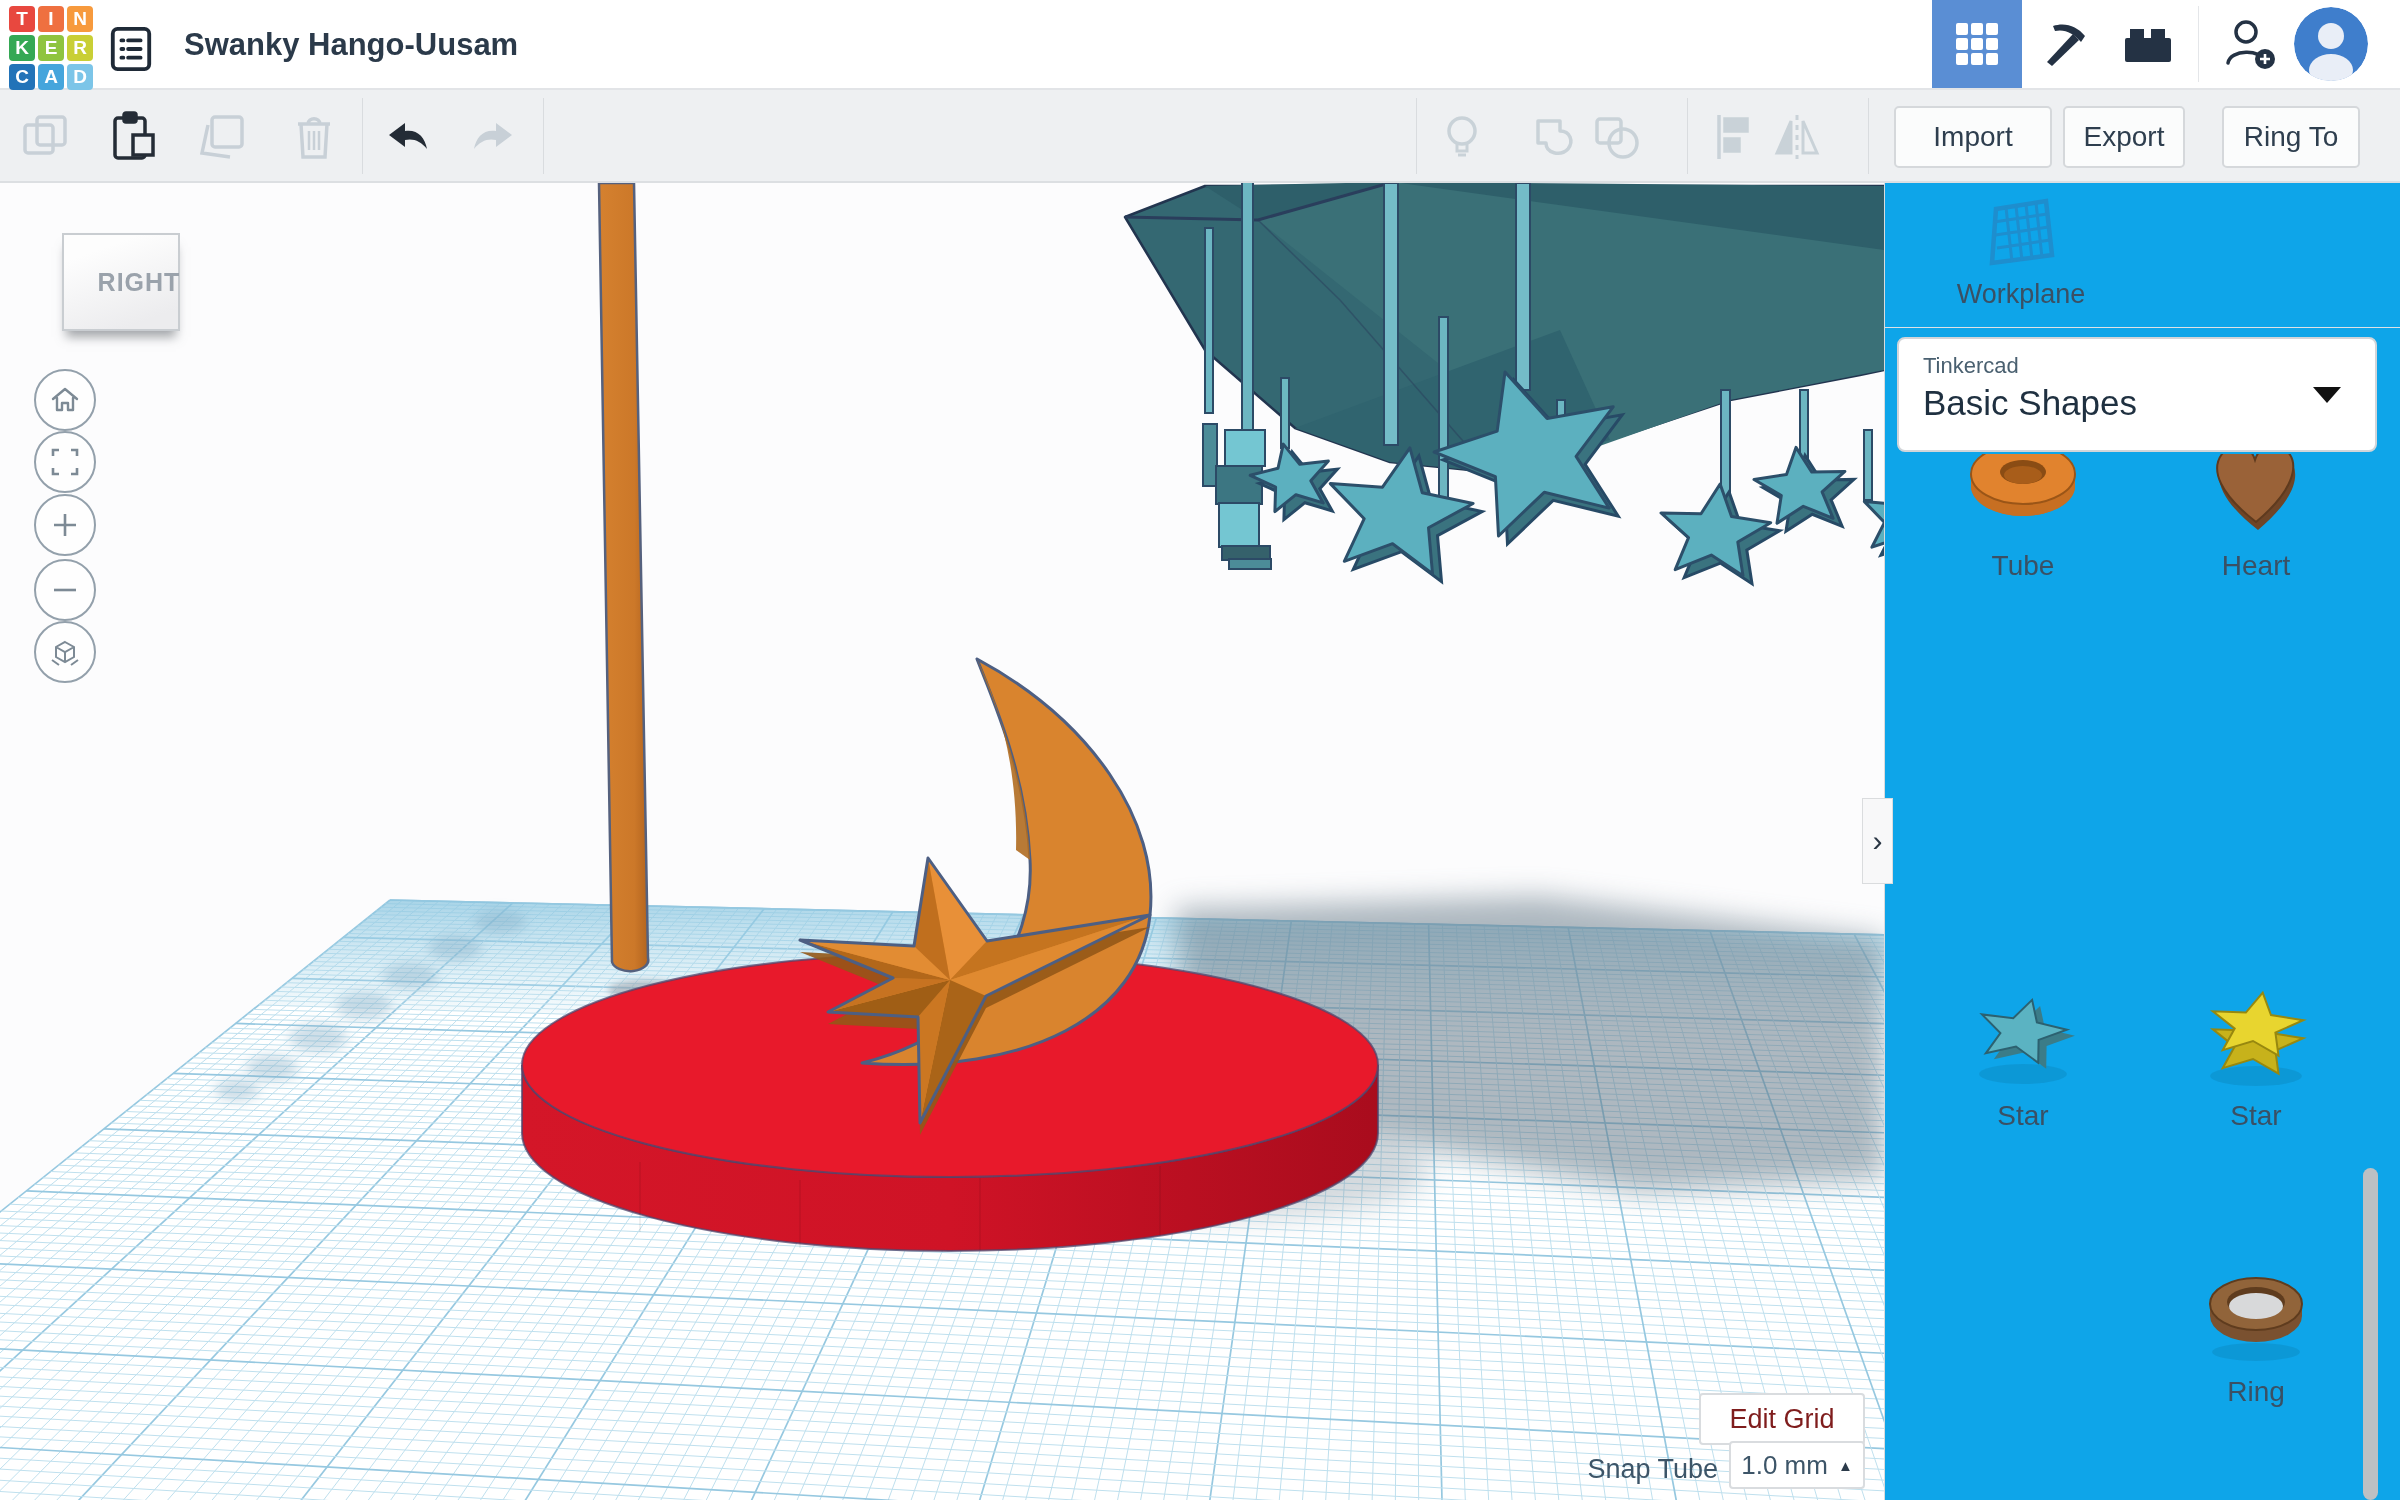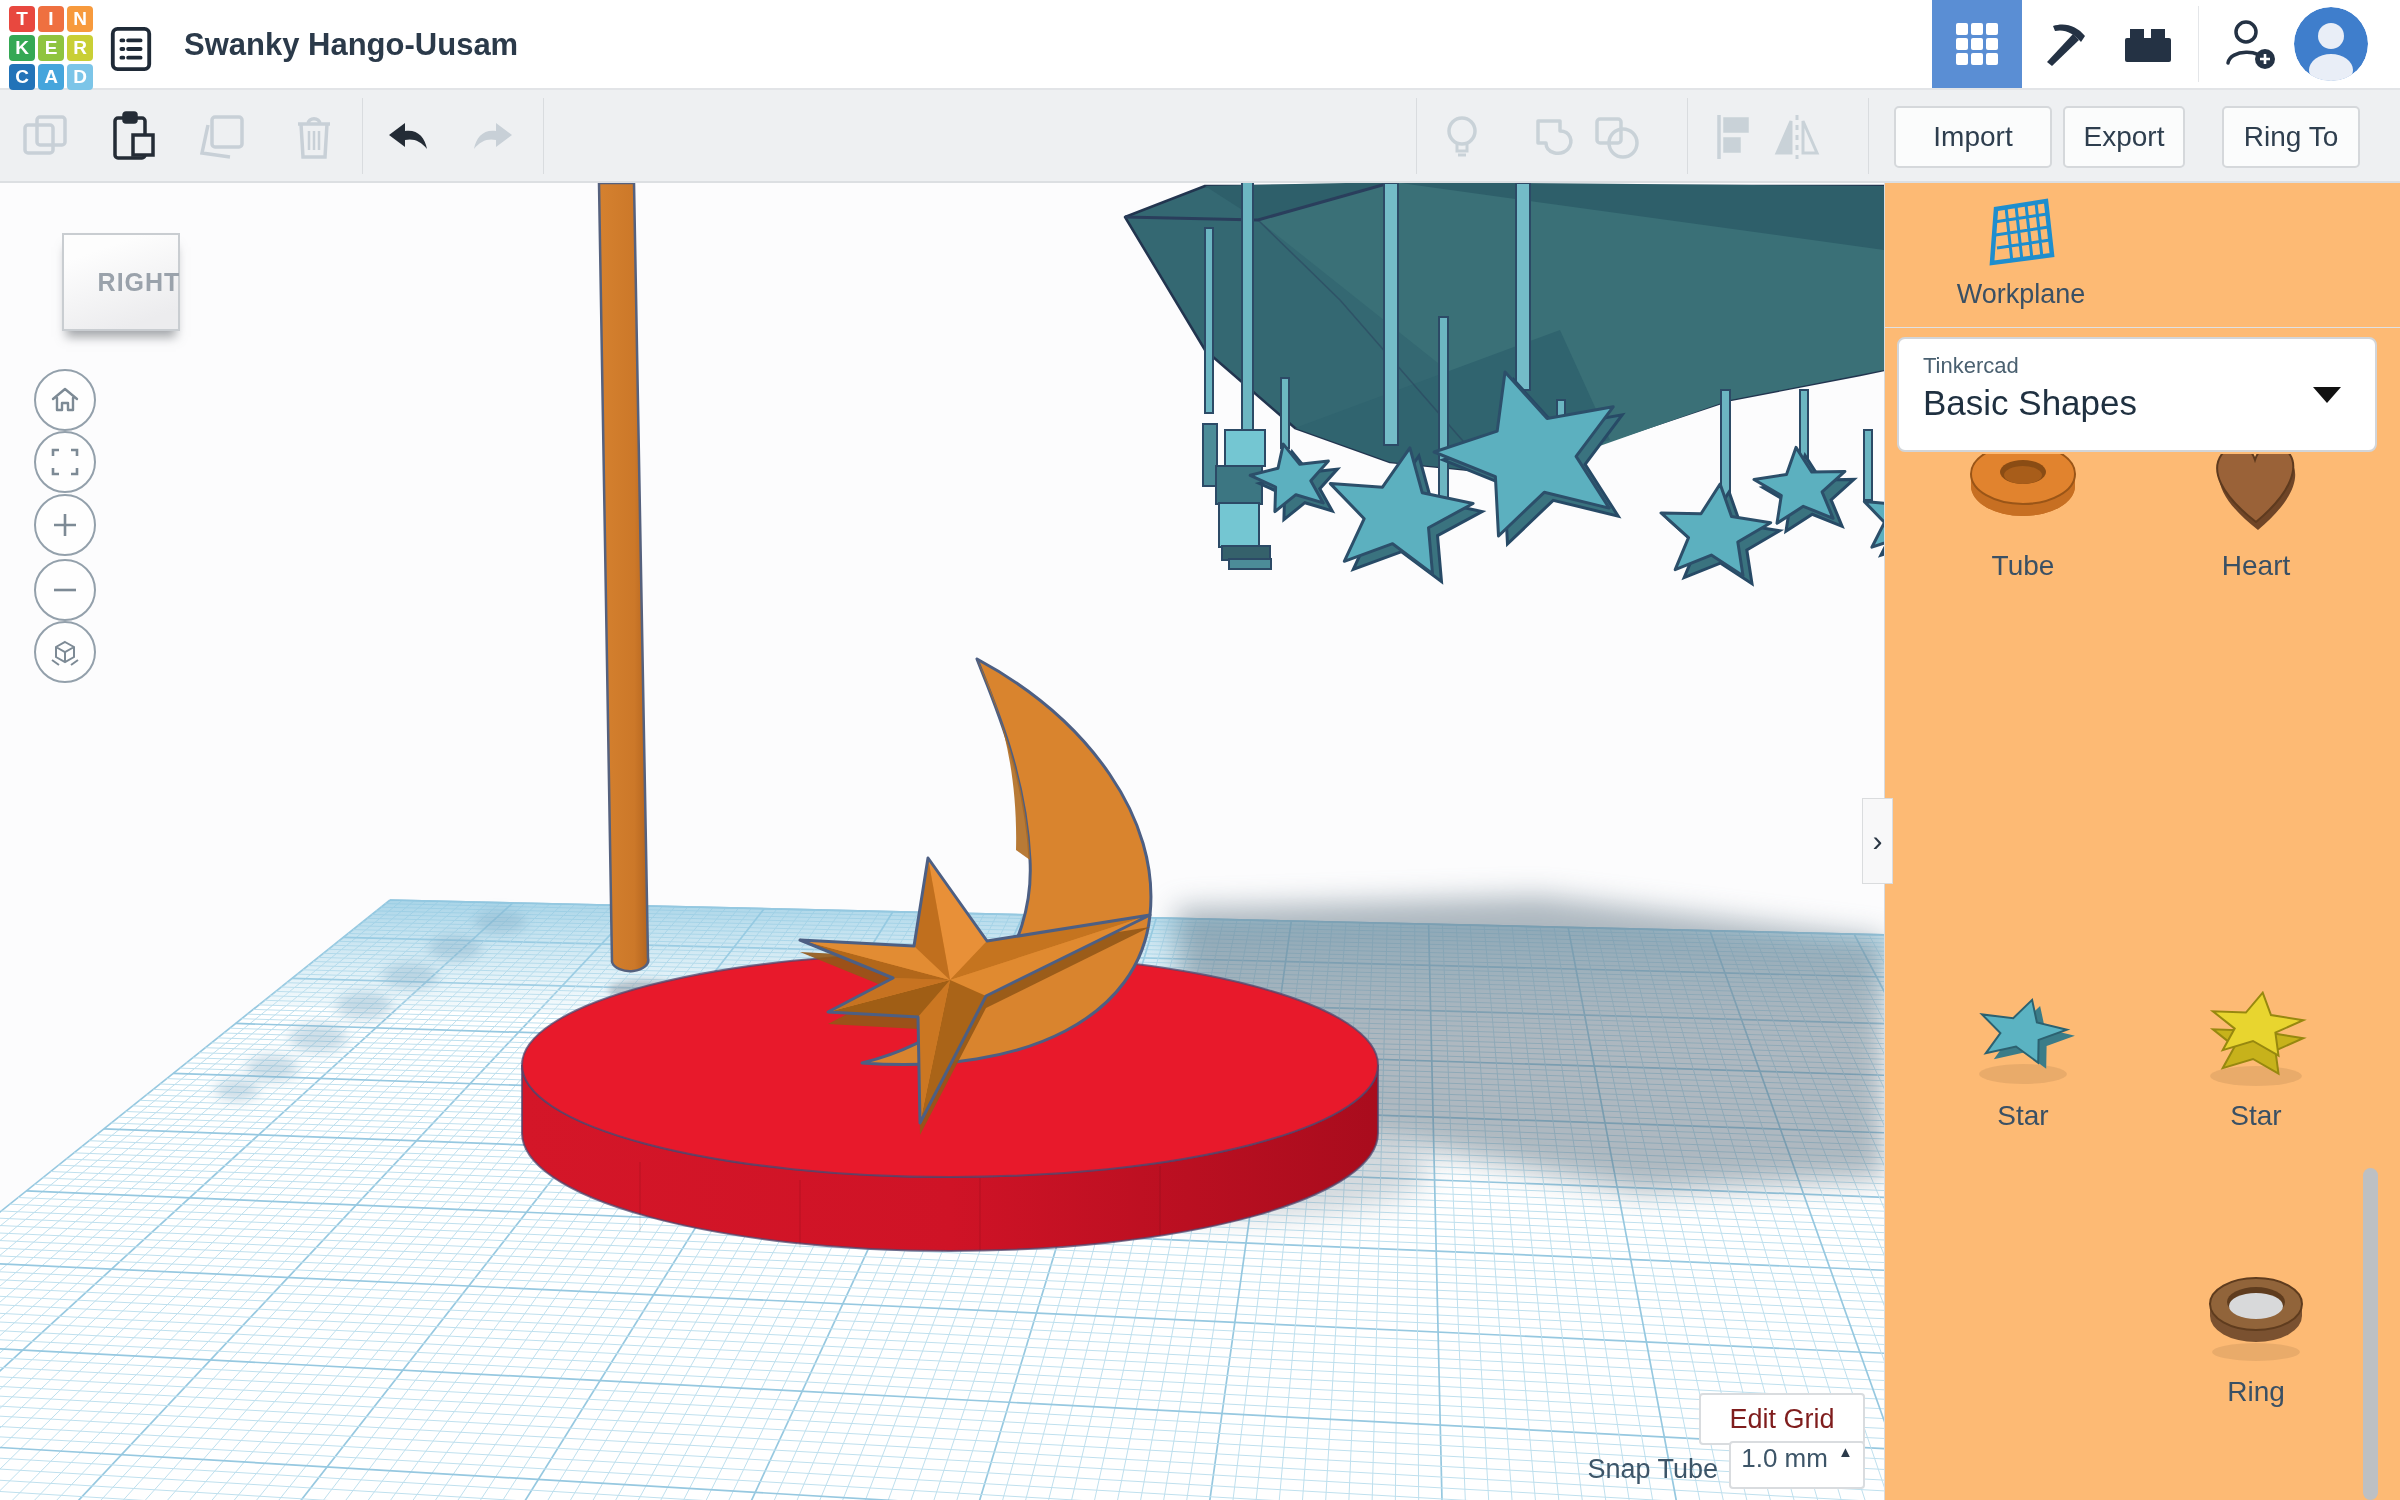--- a/index.html
+++ b/index.html
@@ -30,27 +30,27 @@
   #canvas{position:absolute;left:0;top:183px;width:1884px;height:1317px;background:#fcfcfd;overflow:hidden;}
   #scene{position:absolute;left:0;top:0;}
 
   
   #view-cube{position:absolute;left:62px;top:50px;width:118px;height:98px;background:linear-gradient(160deg,#fdfdfd 20%,#ececee 85%);border:2px solid #c9cdd1;box-shadow:0 10px 10px -4px rgba(90,95,100,.55);display:flex;align-items:center;justify-content:center;font-size:25px;font-weight:bold;letter-spacing:1px;color:#9aa2ab;cursor:pointer;padding-left:36px;}
   .nav-circle{position:absolute;left:34px;width:62px;height:62px;border:2px solid #93a0ab;border-radius:50%;display:flex;align-items:center;justify-content:center;color:#7d8a95;background:rgba(255,255,255,.55);cursor:pointer;}
 
   
   #edit-grid{position:absolute;left:1699px;top:1210px;width:166px;height:52px;background:#fff;border:2px solid #d9dcdf;border-radius:4px;display:flex;align-items:center;justify-content:center;font-size:27px;color:#7f1d1d;cursor:pointer;}
   #snap-label{position:absolute;left:1500px;top:1262px;width:218px;height:48px;display:flex;align-items:center;justify-content:flex-end;font-size:27px;color:#3d5568;}
-  #snap-select{position:absolute;left:1729px;top:1258px;width:136px;height:48px;background:#fff;border:2px solid #d9dcdf;border-radius:4px;display:flex;justify-content:center;gap:10px;font-size:26px;color:#3d5568;cursor:pointer;}
+  #snap-select{position:absolute;left:1729px;top:1258px;width:136px;height:48px;background:#fff;border:2px solid #d9dcdf;border-radius:4px;display:flex;align-items:center;justify-content:center;gap:10px;font-size:26px;color:#3d5568;cursor:pointer;}
   #snap-caret{font-size:15px;color:#2b3a4a;}
 
   #collapse-tab{position:absolute;left:1862px;top:798px;width:31px;height:86px;background:#f8f8f9;border:1px solid #dadcde;display:flex;align-items:center;justify-content:center;font-size:30px;color:#2a3644;z-index:40;cursor:pointer;}
 
   
-  #panel{position:absolute;left:1884px;top:183px;width:516px;height:1317px;background:#fdba74;border-left:1px solid #d9dbdd;z-index:20;}
+  #panel{position:absolute;left:1884px;top:183px;width:516px;height:1317px;background:#0ea5e9;border-left:1px solid #d9dbdd;z-index:20;}
   .pnl-toggle{position:absolute;top:14px;width:120px;height:126px;display:flex;flex-direction:column;align-items:center;justify-content:flex-start;gap:10px;cursor:pointer;}
   .pnl-toggle .lbl{font-size:27px;color:#3a5064;}
   #pnl-divider{position:absolute;left:0;top:144px;width:516px;height:1px;background:#dfe1e4;}
   #lib-select{position:absolute;left:12px;top:154px;width:480px;height:115px;background:#fff;border:2px solid #d2d5d9;border-radius:8px;cursor:pointer;}
   #lib-brand{position:absolute;left:24px;top:14px;font-size:22px;color:#4a6070;}
   #lib-name{position:absolute;left:24px;top:44px;font-size:35px;color:#1f3040;}
   #lib-caret{position:absolute;right:34px;top:48px;width:0;height:0;border-left:14px solid transparent;border-right:14px solid transparent;border-top:16px solid #111;}
   #gallery{position:absolute;left:0;top:271px;width:500px;height:1046px;overflow:hidden;}
   .tile{position:absolute;width:200px;display:flex;flex-direction:column;align-items:center;cursor:pointer;}
   .tile .shape-label{font-size:28px;color:#3a5064;margin-top:6px;}

